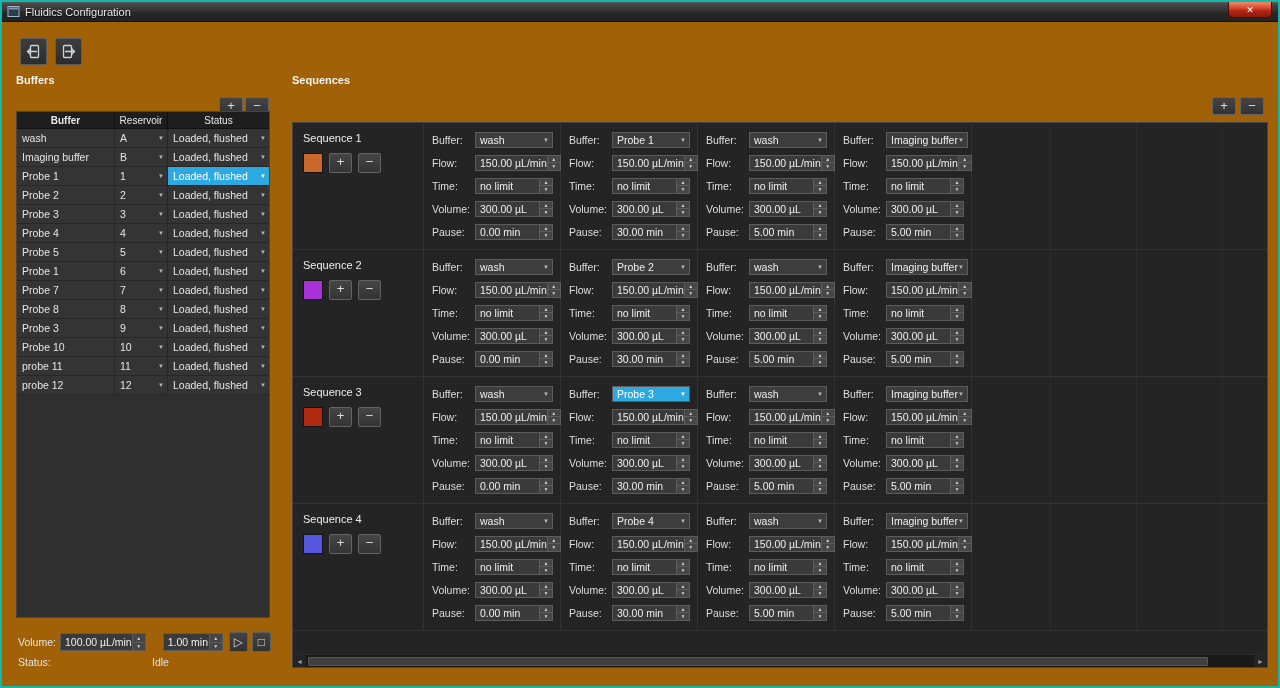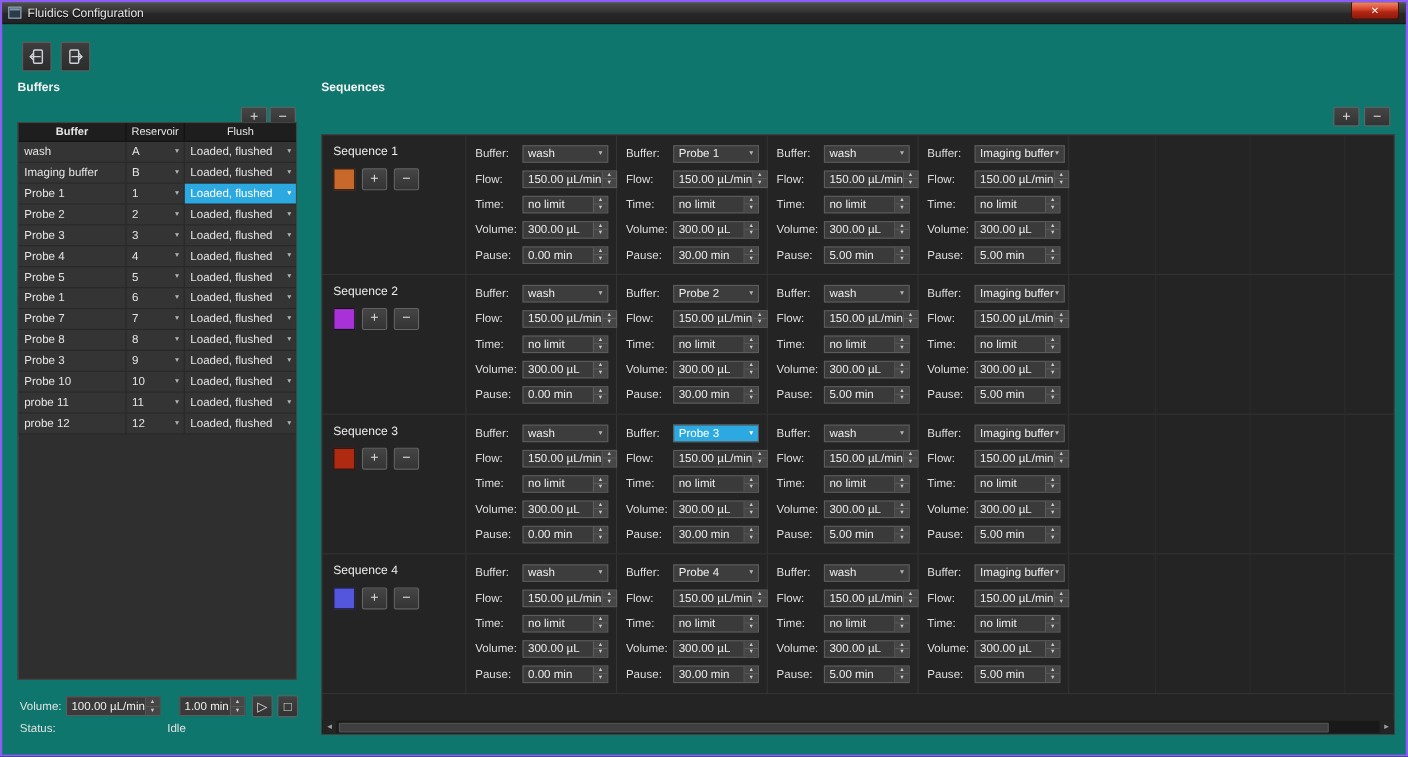--- a/index.html
+++ b/index.html
@@ -1,19 +1,19 @@
 <!DOCTYPE html>
 <html><head>
 <meta charset="utf-8">
 <style>
   *{box-sizing:border-box;margin:0;padding:0;}
   html,body{width:1280px;height:688px;overflow:hidden;background:#0a0a0a;
     font-family:"Liberation Sans",sans-serif;}
-  .window{position:relative;width:1280px;height:688px;background:#0f766e;
-    border:2px solid #8b5cf6;outline:1px solid #000;}
+  .window{position:relative;width:1280px;height:688px;background:#a16207;
+    border:2px solid #14b8a6;outline:1px solid #000;}
   
   .titlebar{position:absolute;top:0;left:0;right:0;height:20px;
     background:linear-gradient(180deg,#5d5d5d 0%,#474747 10%,#343434 45%,#272727 55%,#222 100%);
     border-bottom:1px solid #141414;display:flex;align-items:center;gap:5px;padding-left:5px;}
   .title-text{font-size:11px;color:#e8e8e8;text-shadow:0 1px 1px #000;}
   .close-btn{position:absolute;top:0;right:6px;width:44px;height:16px;
     background:linear-gradient(180deg,#ef8a70 0%,#d8492e 40%,#b02514 60%,#8c1a0a 100%);
     border:1px solid #4c0e05;border-top:none;border-radius:0 0 4px 4px;
     color:#fff;font-size:9px;display:flex;align-items:center;justify-content:center;cursor:default;}
   
@@ -135,21 +135,21 @@
 
   <div class="small-btn" id="buffers-plus"><span>+</span></div>
   <div class="small-btn" id="buffers-minus"><span>−</span></div>
   <div class="small-btn" id="seq-plus"><span>+</span></div>
   <div class="small-btn" id="seq-minus"><span>−</span></div>
 
   <div class="buffers-panel">
     <div class="thead">
       <div class="th c1">Buffer</div>
       <div class="th c2">Reservoir</div>
-      <div class="th c3">Flush</div>
+      <div class="th c3">Status</div>
     </div>
     <div>
   <div class="trow">
     <div class="tcell c-buffer">
             <span>wash</span>
           </div>
     <div class="tcell c-res">
       <span>A</span>
       <span class="dd-arrow">▼</span>
     </div>

